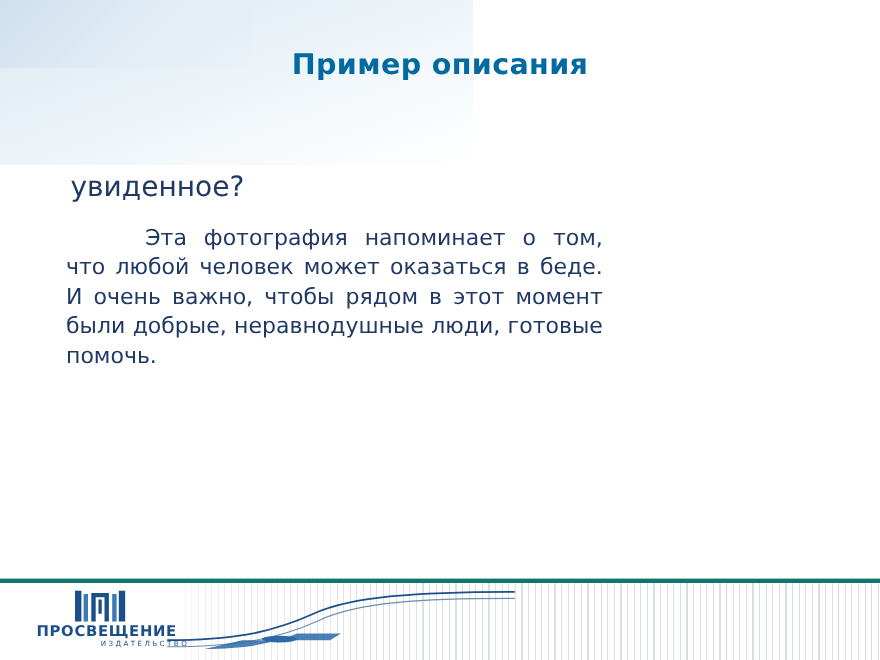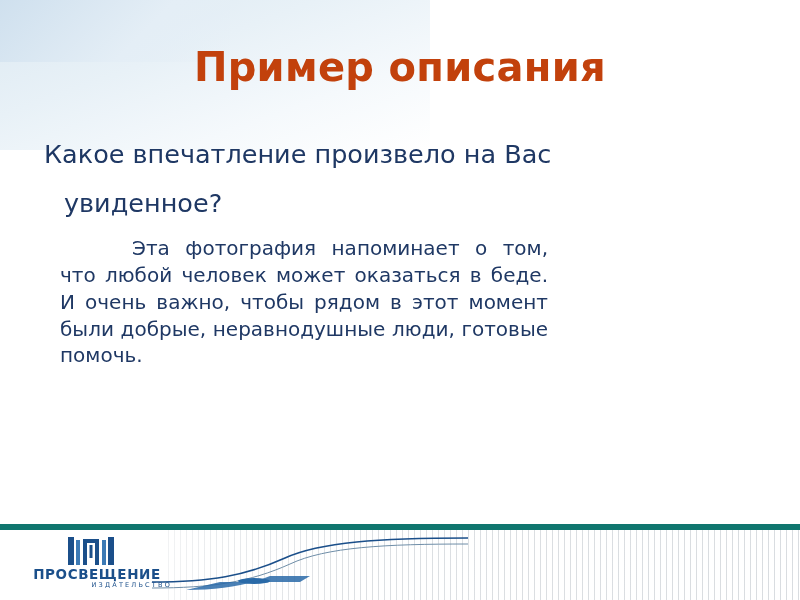--- a/index.html
+++ b/index.html
@@ -36,23 +36,23 @@
     width: 230px;
     height: 62px;
     background: linear-gradient(135deg, #cfe0ee 0%, #e4eef6 60%, rgba(255,255,255,0) 100%);
   }
   .title {
     position: absolute;
     left: 0;
     top: 44px;
     width: 800px;
     text-align: center;
-    font-size: 40px;
+    font-size: 26px;
     font-weight: bold;
-    color: #c2410c;
+    color: #0369a1;
     letter-spacing: 0.3px;
   }
   .body-text {
     position: absolute;
     left: 44px;
     top: 138px;
     width: 520px;
     color: #1f3864;
   }
   .para-q {
@@ -82,21 +82,21 @@
   }
 
   
   .bottom-band {
     position: absolute;
     left: 0;
     bottom: 0;
     width: 800px;
     height: 70px;
     background: #ffffff;
-    border-top: 6px solid #0f766e;
+    border-top: 4px solid #0f766e;
   }
   .bottom-stripes {
     position: absolute;
     left: 0;
     bottom: 0;
     width: 800px;
     height: 70px;
     background:
       repeating-linear-gradient(90deg,
         #c9ced3 0px, #c9ced3 1px,
@@ -168,21 +168,20 @@
 
 <div class="slide">
 
   <div class="top-wash"></div>
   <div class="top-wash2"></div>
 
   <div class="title">Пример описания</div>
 
   <div class="body-text">
     <p class="para-q">
-      <span>Какое впечатление произвело на Вас</span>
       <span class="wrap2">увиденное?</span>
     </p>
     <p class="para-body"><span class="indent"></span><span>Эта фотография напоминает о том, что любой человек может оказаться в беде.   И очень важно, чтобы рядом в этот момент были добрые, неравнодушные люди, готовые помочь.</span></p>
   </div>
 
   <div class="bottom-band">
     <div class="bottom-stripes"></div>
     <div class="band-gradient"></div>
     <div class="bottom-white-left"></div>
 

